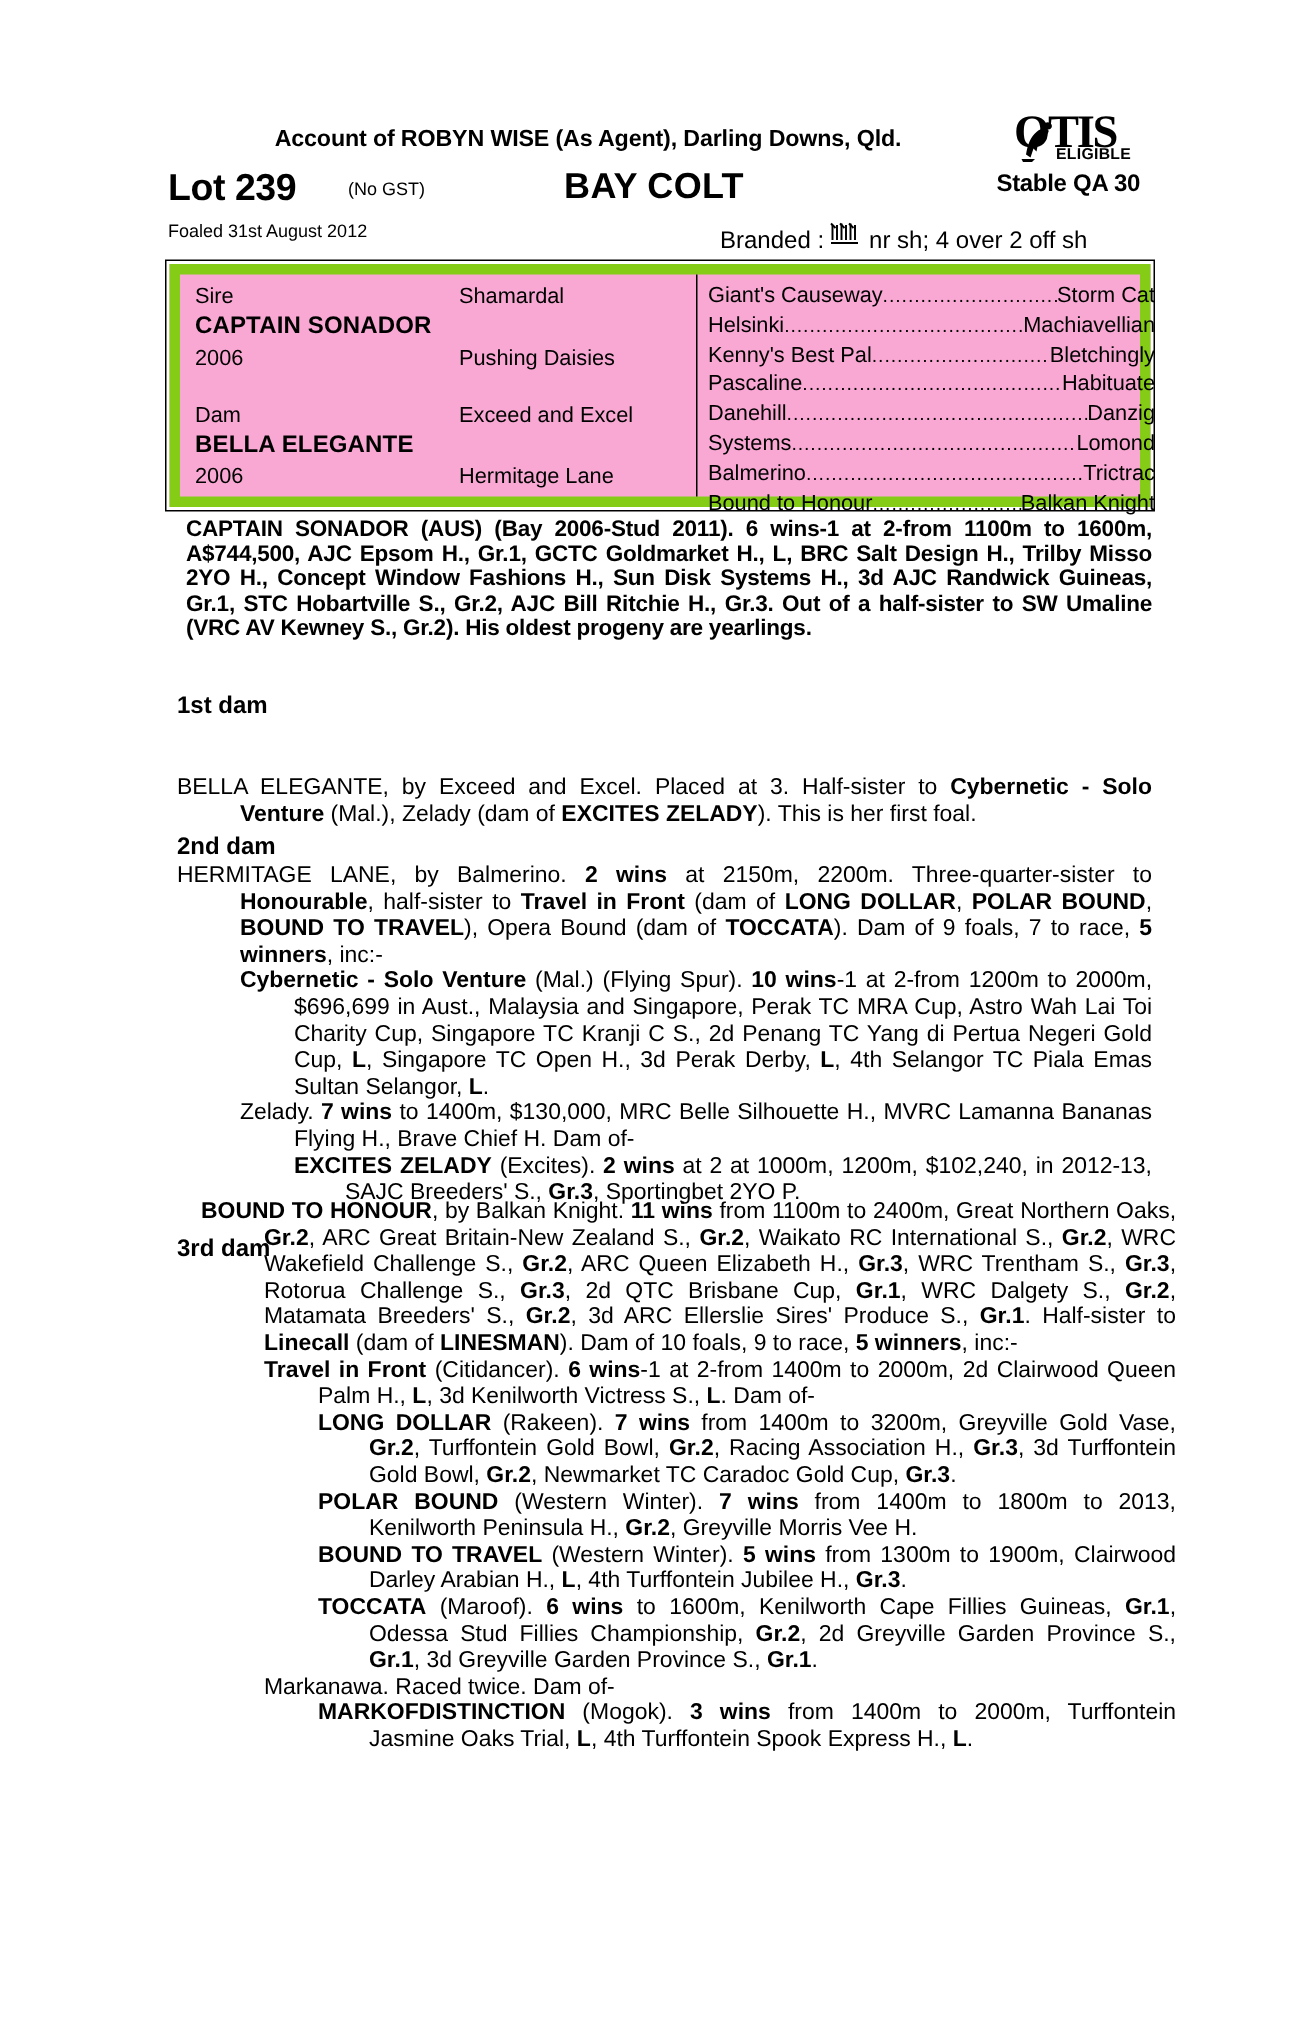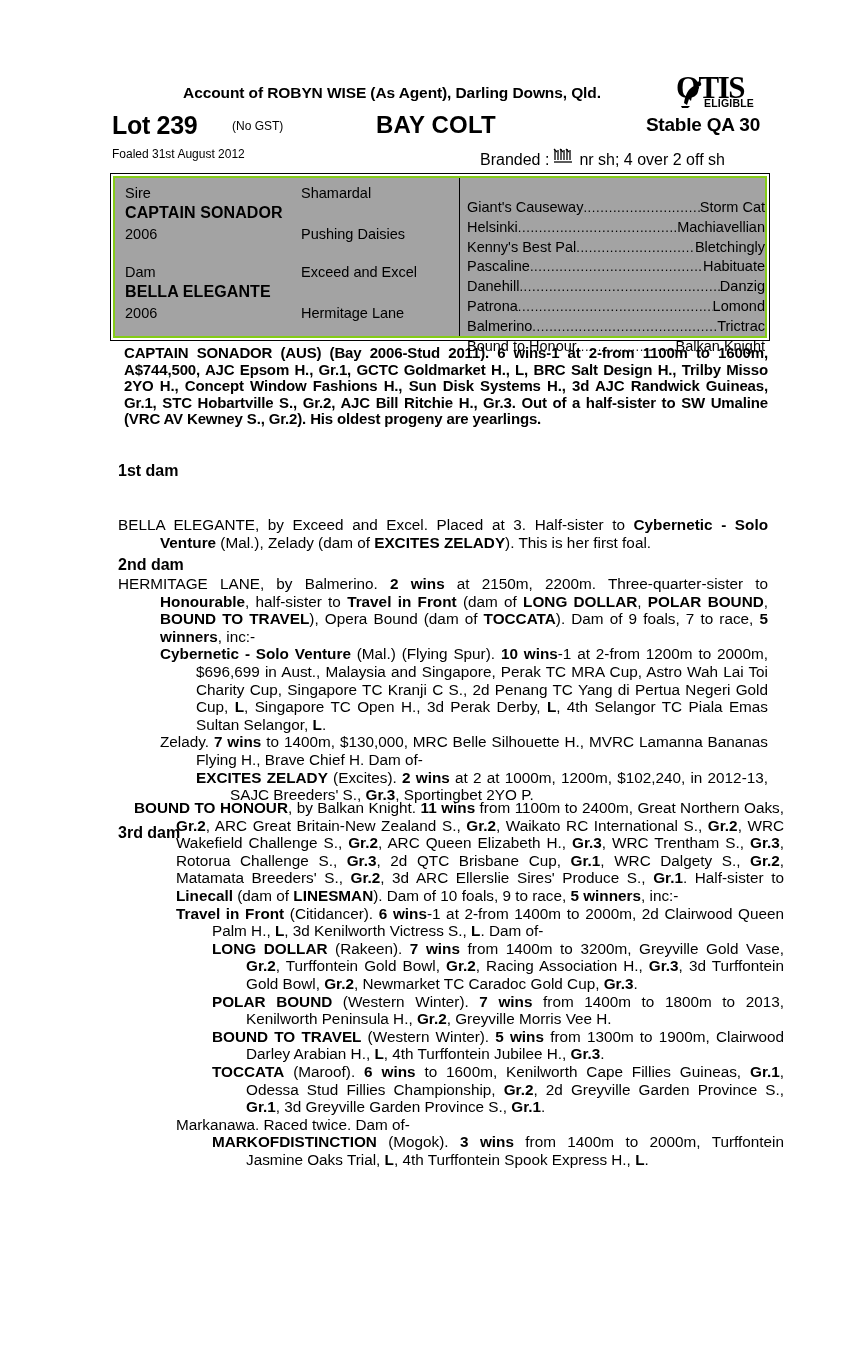--- a/index.html
+++ b/index.html
@@ -86,21 +86,21 @@
     width: 648px;
     text-align: center;
     font-weight: bold;
     font-size: 24px;
     letter-spacing: 0.2px;
   }
   .stable {
     position: absolute;
     right: 0; top: 1px;
     font-weight: bold;
-    font-size: 19px;
+    font-size: 16px;
     letter-spacing: -0.2px;
   }
 
   .foaled {
     position: absolute;
     left: 112px; top: 147px;
     font-size: 12px;
   }
   .branded {
     position: absolute;
@@ -124,44 +124,44 @@
     width: 660px;
     height: 168px;
     border: 1px solid #000;
     box-sizing: border-box;
     padding: 2px;
   }
   .ped-inner {
     position: relative;
     width: 100%;
     height: 100%;
-    border: 2px solid #84cc16;
+    border: 7px solid #84cc16;
     box-sizing: border-box;
-    background: #a3a3a3;
+    background: #f9a8d4;
   }
   .ped-divider {
     position: absolute;
     left: 344px; top: 0;
     width: 1px; height: 100%;
     background: #000;
   }
   .ped-cell {
     position: absolute;
     font-size: 14.5px;
     line-height: 15px;
     white-space: nowrap;
   }
   .ped-name {
     font-weight: bold;
     font-size: 16px;
     letter-spacing: 0.1px;
   }
   .g3-list {
     position: absolute;
-    left: 352px; top: 20px;
+    left: 352px; top: 4px;
     width: 298px;
   }
   .g3-row {
     display: flex;
     align-items: baseline;
     font-size: 14.5px;
     line-height: 19.8px;
     height: 19.8px;
     white-space: nowrap;
   }
@@ -295,21 +295,21 @@
             <span class="g3-a">Pascaline</span>
             <span class="g3-dots">................................................................................</span>
             <span class="g3-b">Habituate</span>
           </div>
           <div class="g3-row">
             <span class="g3-a">Danehill</span>
             <span class="g3-dots">................................................................................</span>
             <span class="g3-b">Danzig</span>
           </div>
           <div class="g3-row">
-            <span class="g3-a">Patrona</span>
+            <span class="g3-a">Systems</span>
             <span class="g3-dots">................................................................................</span>
             <span class="g3-b">Lomond</span>
           </div>
           <div class="g3-row">
             <span class="g3-a">Balmerino</span>
             <span class="g3-dots">................................................................................</span>
             <span class="g3-b">Trictrac</span>
           </div>
           <div class="g3-row">
             <span class="g3-a">Bound to Honour</span>

